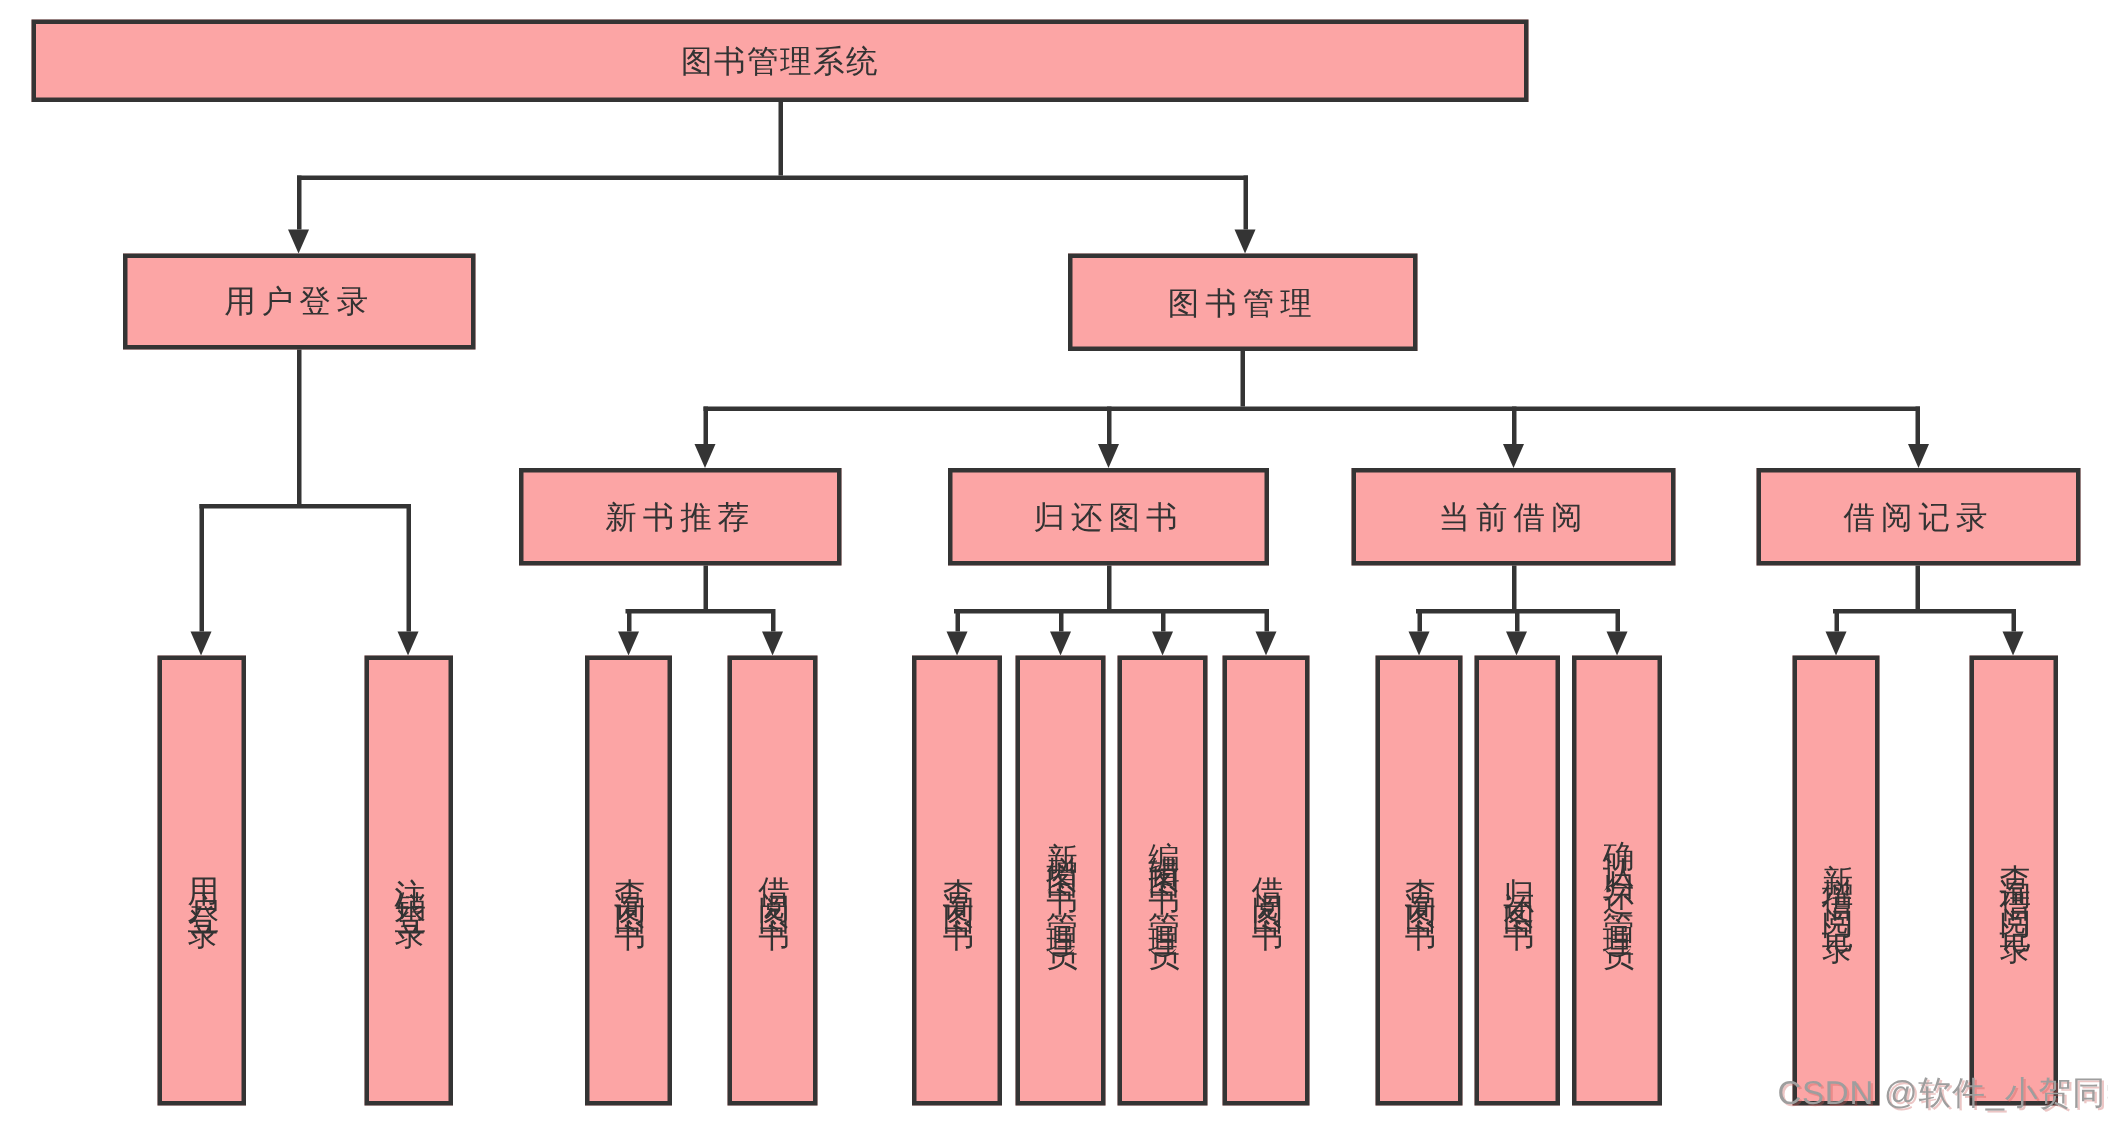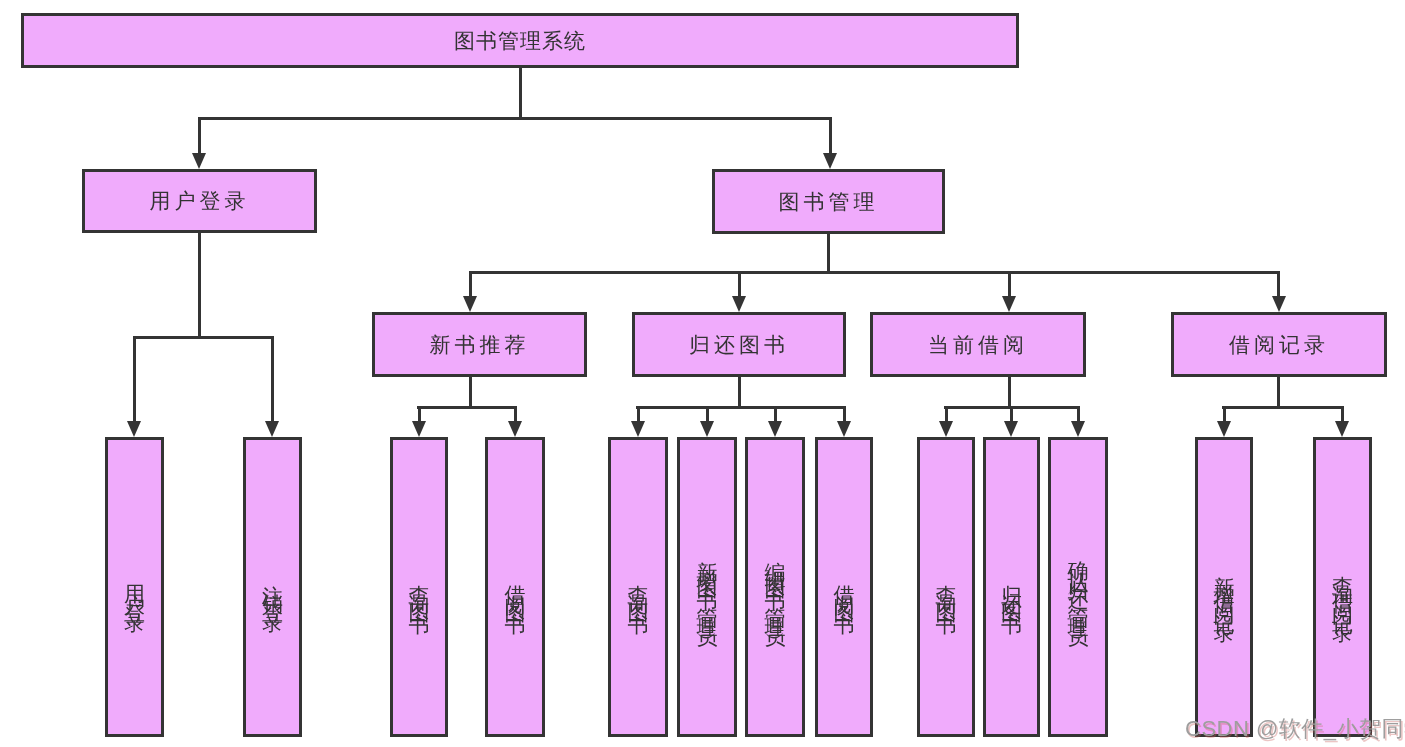--- a/index.html
+++ b/index.html
@@ -6,21 +6,21 @@
   #stage{
     position:relative;
     width:1405px;height:747px;
     background:#ffffff;
     font-family:"Liberation Sans","DejaVu Sans",sans-serif;
     overflow:hidden;
   }
   .node{
     position:absolute;
     box-sizing:border-box;
-    background:#f0abfc;
+    background:#fca5a5;
     border:3px solid #343434;
     display:flex;
     align-items:center;
     justify-content:center;
   }
   .node-label{
     font-size:21px;
     color:#333333;
     letter-spacing:4px;
     white-space:nowrap;
@@ -84,27 +84,27 @@
   <div class="line" style="left:469px;top:271px;width:811px;height:3px;"></div>
   <div class="line" style="left:469px;top:271px;width:3px;height:25px;"></div>
   <div class="ah" style="left:463px;top:296px;"></div>
   <div class="line" style="left:738px;top:271px;width:3px;height:25px;"></div>
   <div class="ah" style="left:732px;top:296px;"></div>
   <div class="line" style="left:1008px;top:271px;width:3px;height:25px;"></div>
   <div class="ah" style="left:1002px;top:296px;"></div>
   <div class="line" style="left:1277px;top:271px;width:3px;height:25px;"></div>
   <div class="ah" style="left:1272px;top:296px;"></div>
 
-  <div class="node" style="left:372px;top:312px;width:215px;height:65px;">
+  <div class="node" style="left:346px;top:312px;width:215px;height:65px;">
     <span class="node-label">新书推荐</span>
   </div>
   <div class="node" style="left:632px;top:312px;width:214px;height:65px;">
     <span class="node-label">归还图书</span>
   </div>
-  <div class="node" style="left:870px;top:312px;width:216px;height:65px;">
+  <div class="node" style="left:901px;top:312px;width:216px;height:65px;">
     <span class="node-label">当前借阅</span>
   </div>
   <div class="node" style="left:1171px;top:312px;width:216px;height:65px;">
     <span class="node-label">借阅记录</span>
   </div>
 
   <div class="line" style="left:469px;top:377px;width:3px;height:29px;"></div>
   <div class="line" style="left:417px;top:406px;width:99px;height:3px;"></div>
   <div class="line" style="left:418px;top:406px;width:3px;height:15px;"></div>
   <div class="ah" style="left:412px;top:421px;"></div>

